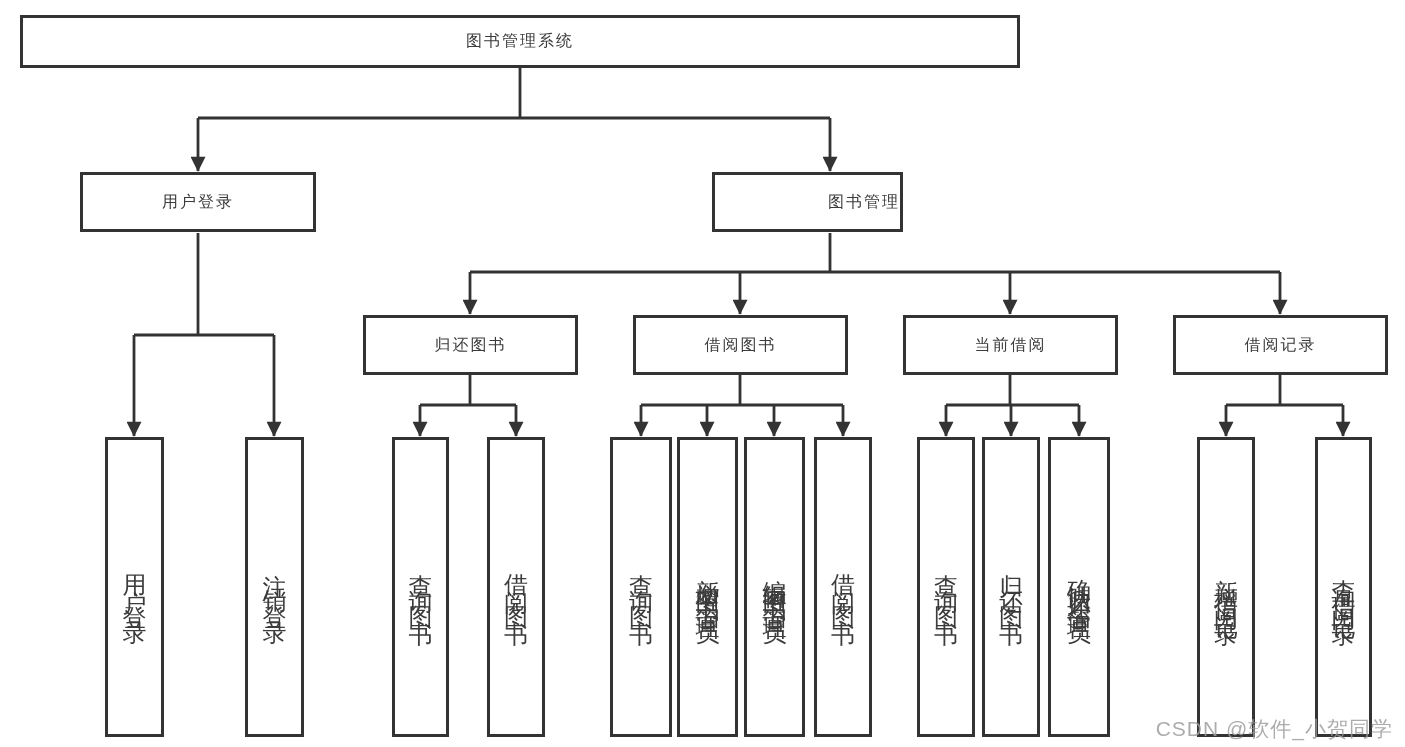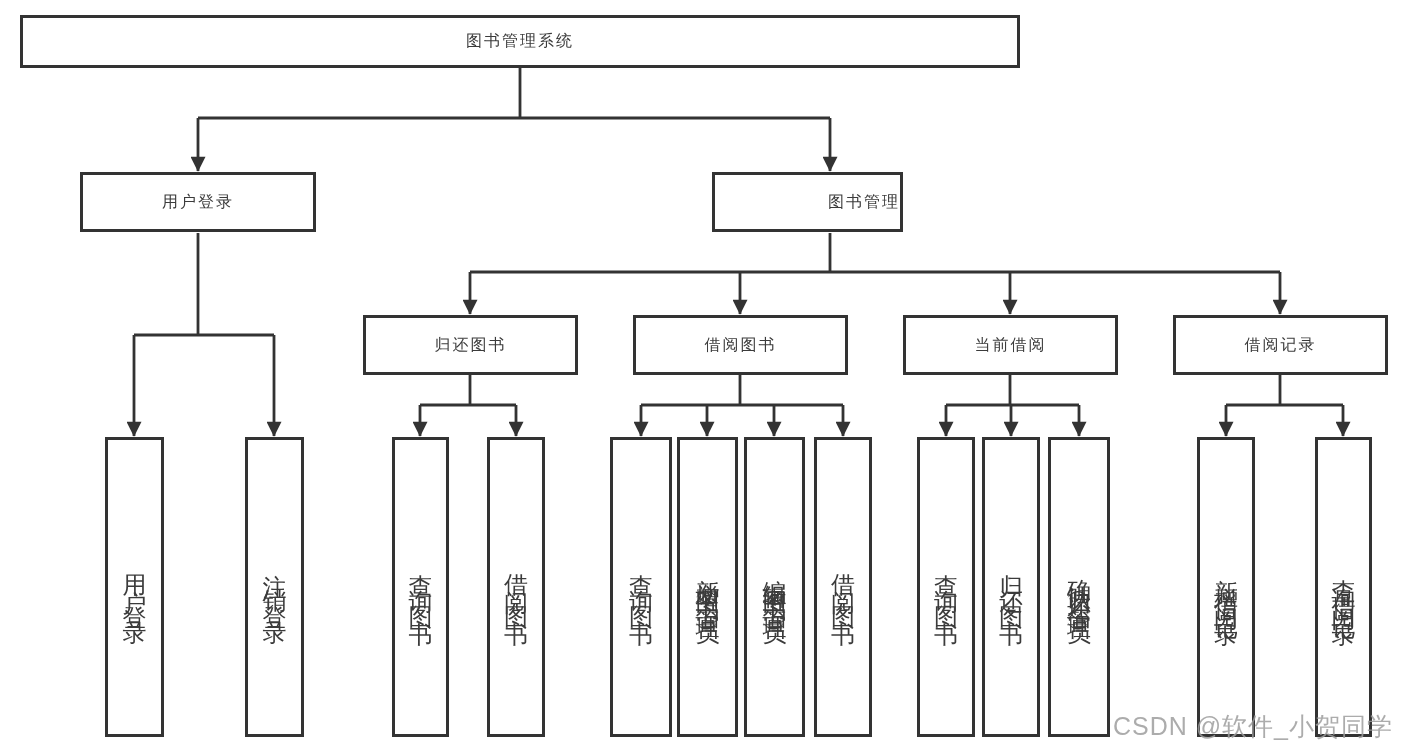--- a/index.html
+++ b/index.html
@@ -22,21 +22,21 @@
     writing-mode:vertical-rl;text-orientation:mixed;
     white-space:nowrap;line-height:1;
   }
   .ls4{letter-spacing:16px;}
   .ls6{letter-spacing:9px;}
   .ls9{letter-spacing:6px;}
   #connectors{position:absolute;left:0;top:0;z-index:1;pointer-events:none;}
   #connectors path{stroke:#333333;stroke-width:2.8;fill:none;}
   #watermark{
     position:absolute;right:12px;bottom:4px;z-index:10;
-    font-size:25px;color:rgba(158,158,158,0.85);letter-spacing:1px;
+    font-size:21px;color:rgba(158,158,158,0.85);letter-spacing:1px;
   }
 </style>
 </head>
 <body>
 
 <div id="canvas">
 
   <svg id="connectors" width="1405" height="747" viewBox="0 0 1405 747">
     <defs>
       <marker id="arrow" viewBox="0 0 10 10" refX="9.5" refY="5" markerWidth="19" markerHeight="15" orient="auto" markerUnits="userSpaceOnUse">

